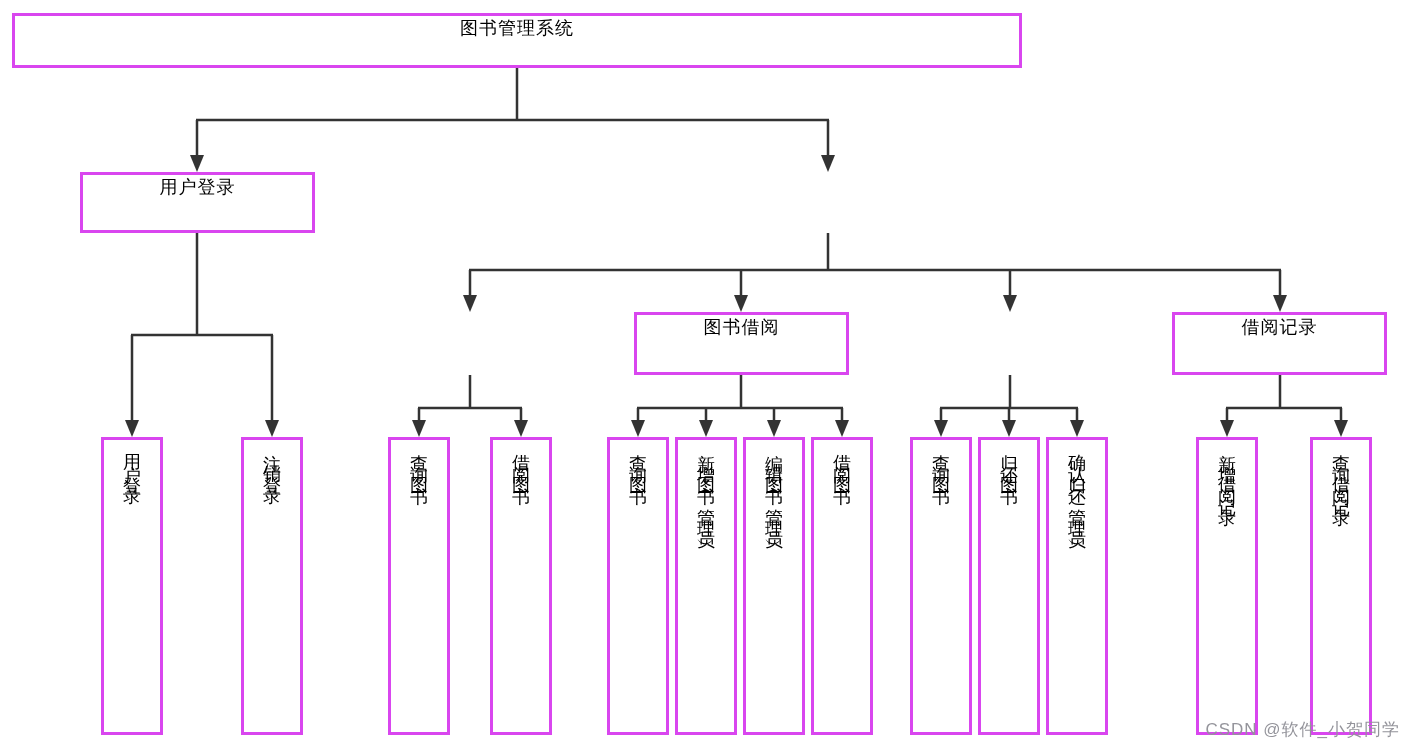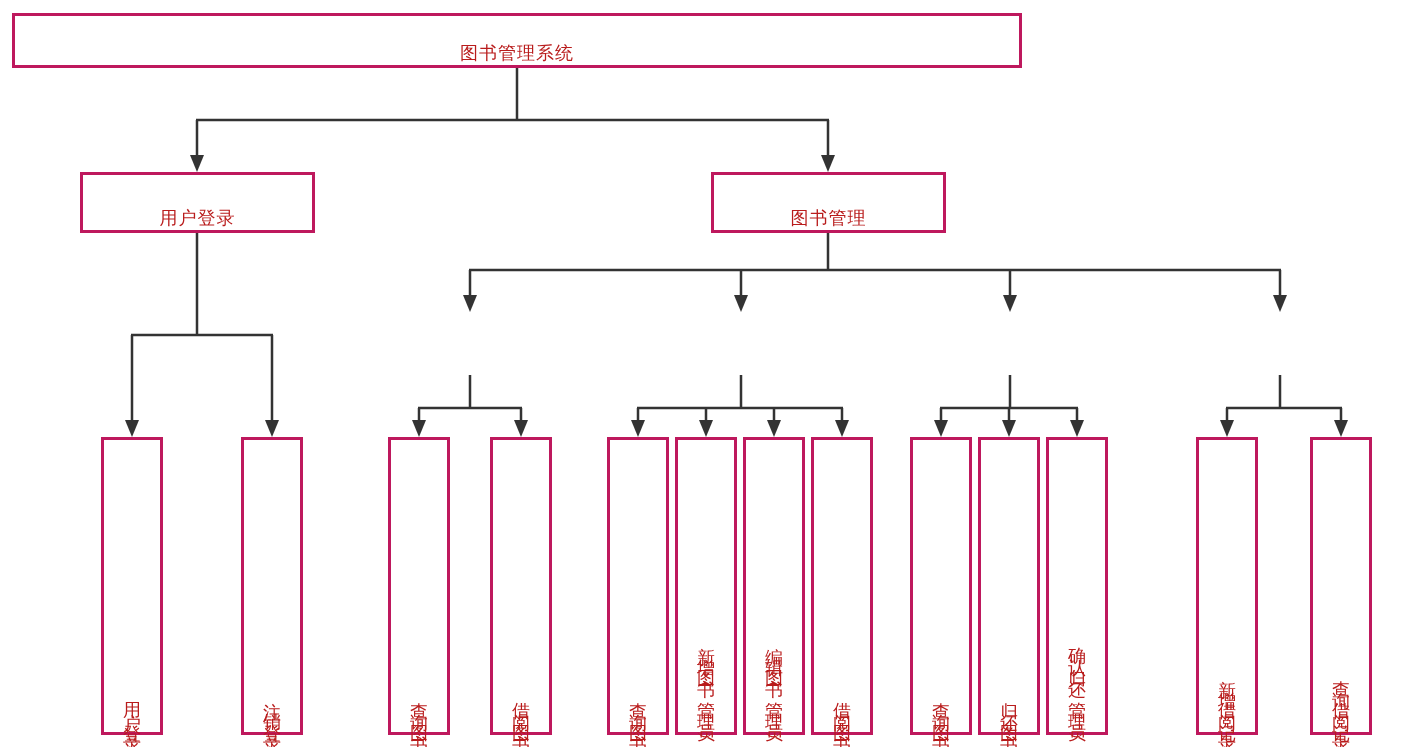--- a/index.html
+++ b/index.html
@@ -1,22 +1,22 @@
 <!DOCTYPE html>
 <html><head>
 <meta charset="utf-8">
 <style>
   html,body{margin:0;padding:0;background:#ffffff;}
   body{font-family:"Liberation Sans","DejaVu Sans",sans-serif;}
   .canvas{position:relative;width:1405px;height:747px;background:#ffffff;overflow:hidden;}
   .connectors{position:absolute;left:0;top:0;}
   .box,.leaf{
-    position:absolute;background:#ffffff;border:3px solid #be185d;
-    display:flex;align-items:flex-end;justify-content:center;
-    color:#b91c1c;box-sizing:border-box;
+    position:absolute;background:#ffffff;border:3px solid #d946ef;
+    display:flex;align-items:flex-start;justify-content:center;
+    color:#000000;box-sizing:border-box;
   }
   .box{font-size:18px;letter-spacing:1px;}
   .leaf{font-size:18px;}
   .leaf .vtext{
     writing-mode:vertical-rl;text-orientation:mixed;
     letter-spacing:11px;line-height:1;
   }
   .watermark{
     position:absolute;right:5px;bottom:6px;
     font-size:17px;color:#94949b;letter-spacing:1px;white-space:nowrap;
@@ -60,24 +60,27 @@
     </g>
   </svg>
 
   <div class="box" style="left:12px;top:13px;width:1010px;height:55px">
     <span>图书管理系统</span>
   </div>
 
   <div class="box" style="left:80px;top:172px;width:235px;height:61px">
     <span>用户登录</span>
   </div>
-  <div class="box" style="left:711px;top:172px;width:235px;height:61px">
-    <span>图书管理</span>
+
+  <div class="box" style="left:634px;top:312px;width:215px;height:63px">
+    <span>图书借阅</span>
   </div>
-
+  <div class="box" style="left:1172px;top:312px;width:215px;height:63px">
+    <span>借阅记录</span>
+  </div>
 
   <div class="leaf" style="left:101px;top:437px;width:62px;height:298px">
     <span class="vtext">用户登录</span>
   </div>
   <div class="leaf" style="left:241px;top:437px;width:62px;height:298px">
     <span class="vtext">注销登录</span>
   </div>
 
   <div class="leaf" style="left:388px;top:437px;width:62px;height:298px">
     <span class="vtext">查询图书</span>
@@ -109,13 +112,14 @@
     <span class="vtext">确认归还（管理员）</span>
   </div>
 
   <div class="leaf" style="left:1196px;top:437px;width:62px;height:298px">
     <span class="vtext">新增借阅记录</span>
   </div>
   <div class="leaf" style="left:1310px;top:437px;width:62px;height:298px">
     <span class="vtext">查询借阅记录</span>
   </div>
 
+  <div class="watermark">CSDN @软件_小贺同学</div>
 </div>
 
 </body></html>

